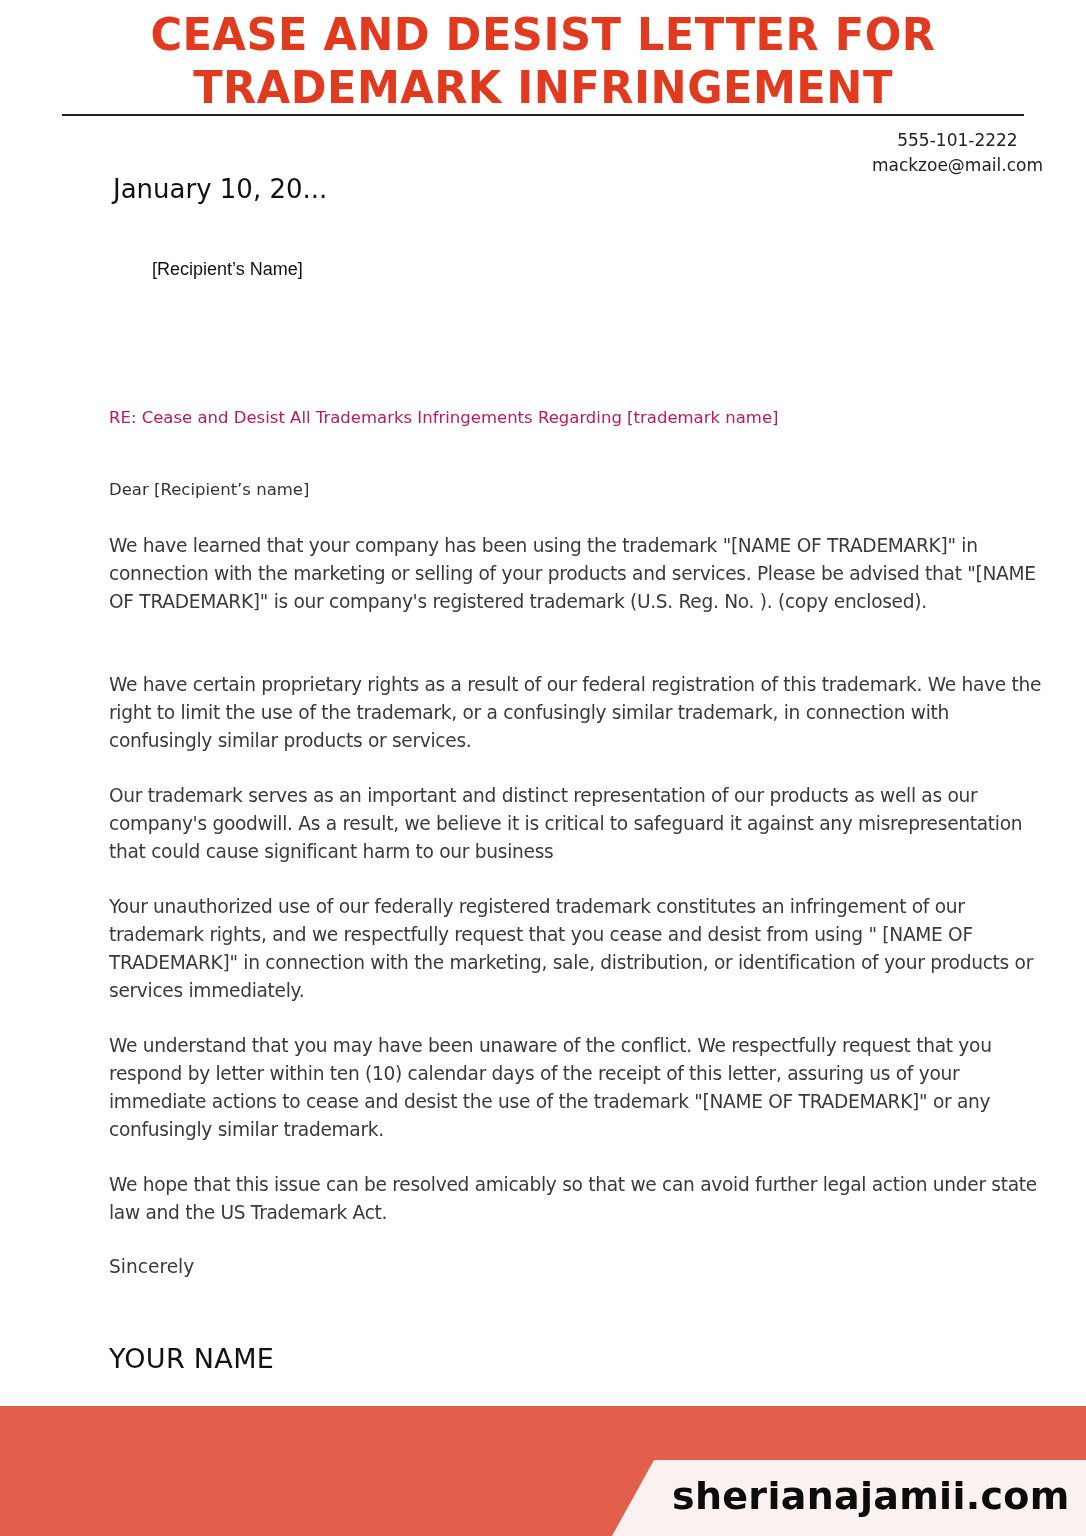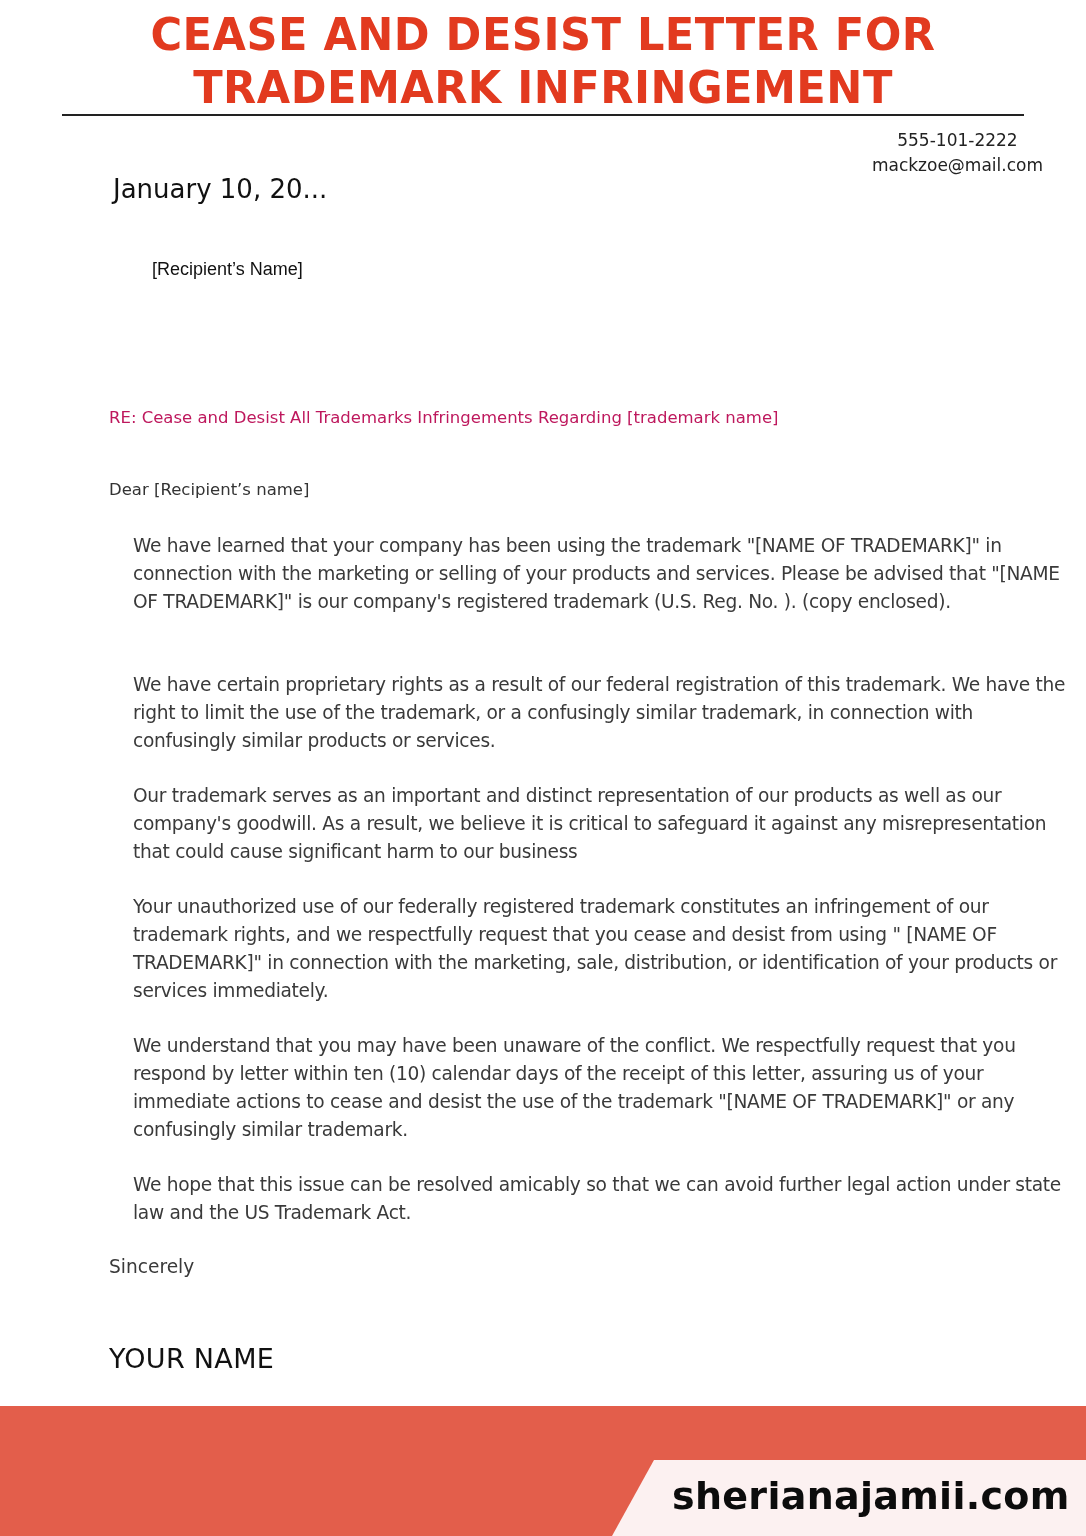--- a/index.html
+++ b/index.html
@@ -37,21 +37,20 @@
       font-family: "DejaVu Sans", sans-serif; font-size: 16.5px; color: #be185d;
     }
     .greet {
       position: absolute; left: 109px; top: 480px;
       font-family: "DejaVu Sans", sans-serif; font-size: 16.5px; color: #333;
     }
     .body-text {
       position: absolute; left: 109px; width: 940px;
       font-family: "DejaVu Sans", sans-serif; font-size: 18.6px; line-height: 28px; color: #3a3a3a;
       letter-spacing: -0.3px;
-      margin-left: 24px;
     }
     .p1 { top: 532px; }
     .p2 { top: 671px; }
     .p3 { top: 782px; }
     .p4 { top: 893px; }
     .p5 { top: 1032px; }
     .p6 { top: 1171px; }
     .closing {
       position: absolute; left: 109px; top: 1256px;
       font-family: "DejaVu Sans", sans-serif; font-size: 18.6px; color: #3a3a3a;

